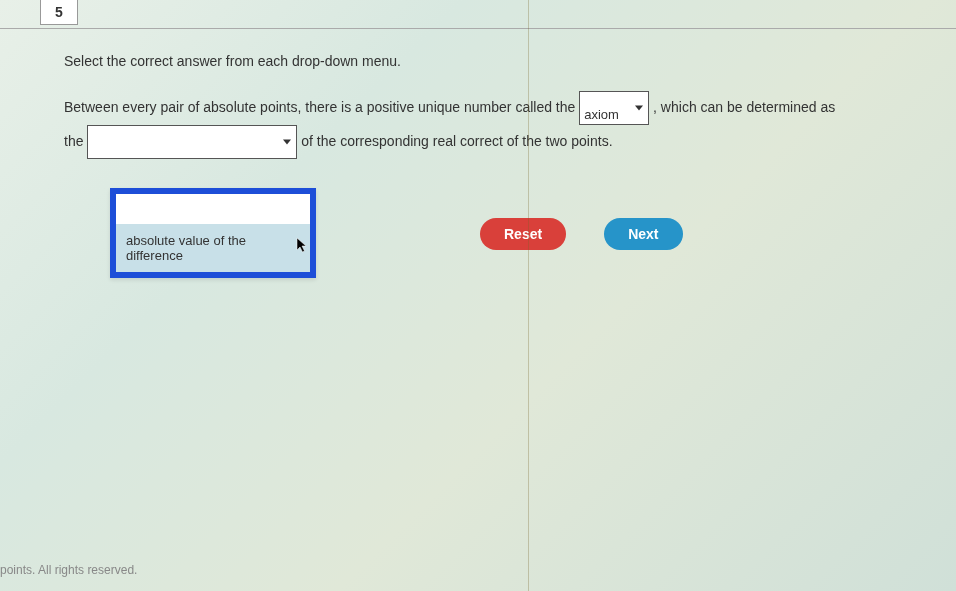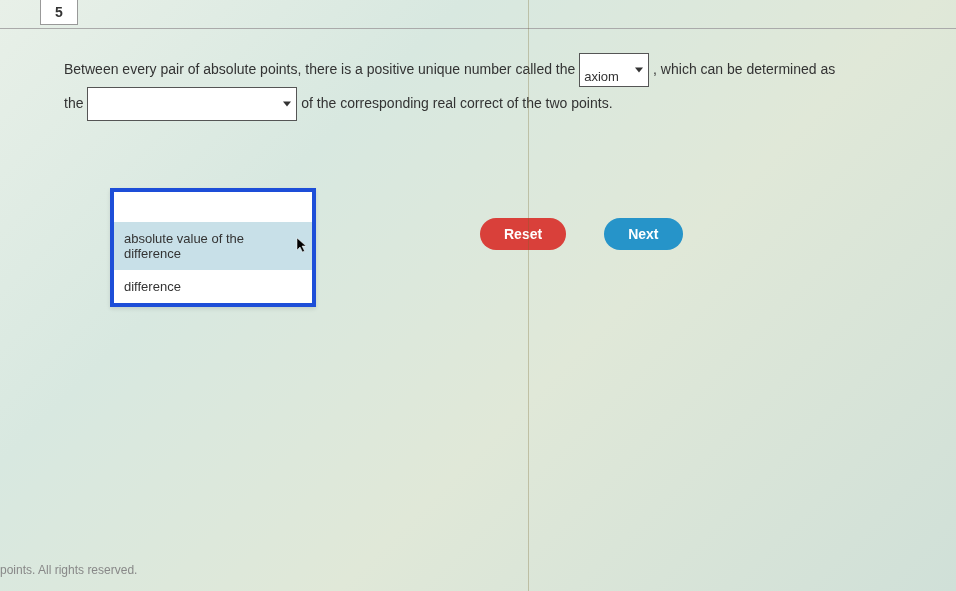--- a/index.html
+++ b/index.html
@@ -77,21 +77,21 @@
       border-left: 4px solid transparent;
       border-right: 4px solid transparent;
       border-top: 5px solid #333;
     }
     .dropdown-popup {
       position: absolute;
       top: 188px;
       left: 110px;
       width: 206px;
       background: #fff;
-      border: 4px solid #1d4ed8;
+      border: 6px solid #1d4ed8;
       box-shadow: 0 2px 4px rgba(0,0,0,0.1);
       z-index: 10;
     }
     .dropdown-blank {
       height: 30px;
       border-bottom: 1px solid transparent;
     }
     .dropdown-option {
       padding: 9px 10px;
       font-size: 13px;
@@ -148,35 +148,35 @@
     }
   </style>
 </head>
 <body>
 
 <div class="divider-line"></div>
 
 <div class="question-tab">5</div>
 
 <div class="content-area">
+  <p class="instruction">Select the correct answer from each drop-down menu.</p>
   <div class="sentence">
     <span>Between every pair of absolute points, there is a positive unique number called the</span>
     <span class="select-inline select-small">axiom</span>
     <span>, which can be determined as</span>
     <br>
     <span>the</span>
     <span class="select-inline select-large"></span>
     <span>of the corresponding real correct of the two points.</span>
   </div>
 </div>
 
 <div class="dropdown-popup">
   <div class="dropdown-blank"></div>
   <div class="dropdown-option highlighted">absolute value of the difference</div>
-  <div class="dropdown-option">difference</div>
 </div>
 
 <div class="buttons-row">
   <button class="btn btn-reset">Reset</button>
   <button class="btn btn-next">Next</button>
 </div>
 
 <svg class="cursor-icon" width="14" height="18" viewBox="0 0 14 18">
   <path d="M1 1 L1 13 L4 10 L6.5 15 L8.5 14 L6 9 L10 9 Z" fill="#000" stroke="#fff" stroke-width="0.5"></path>
 </svg>

